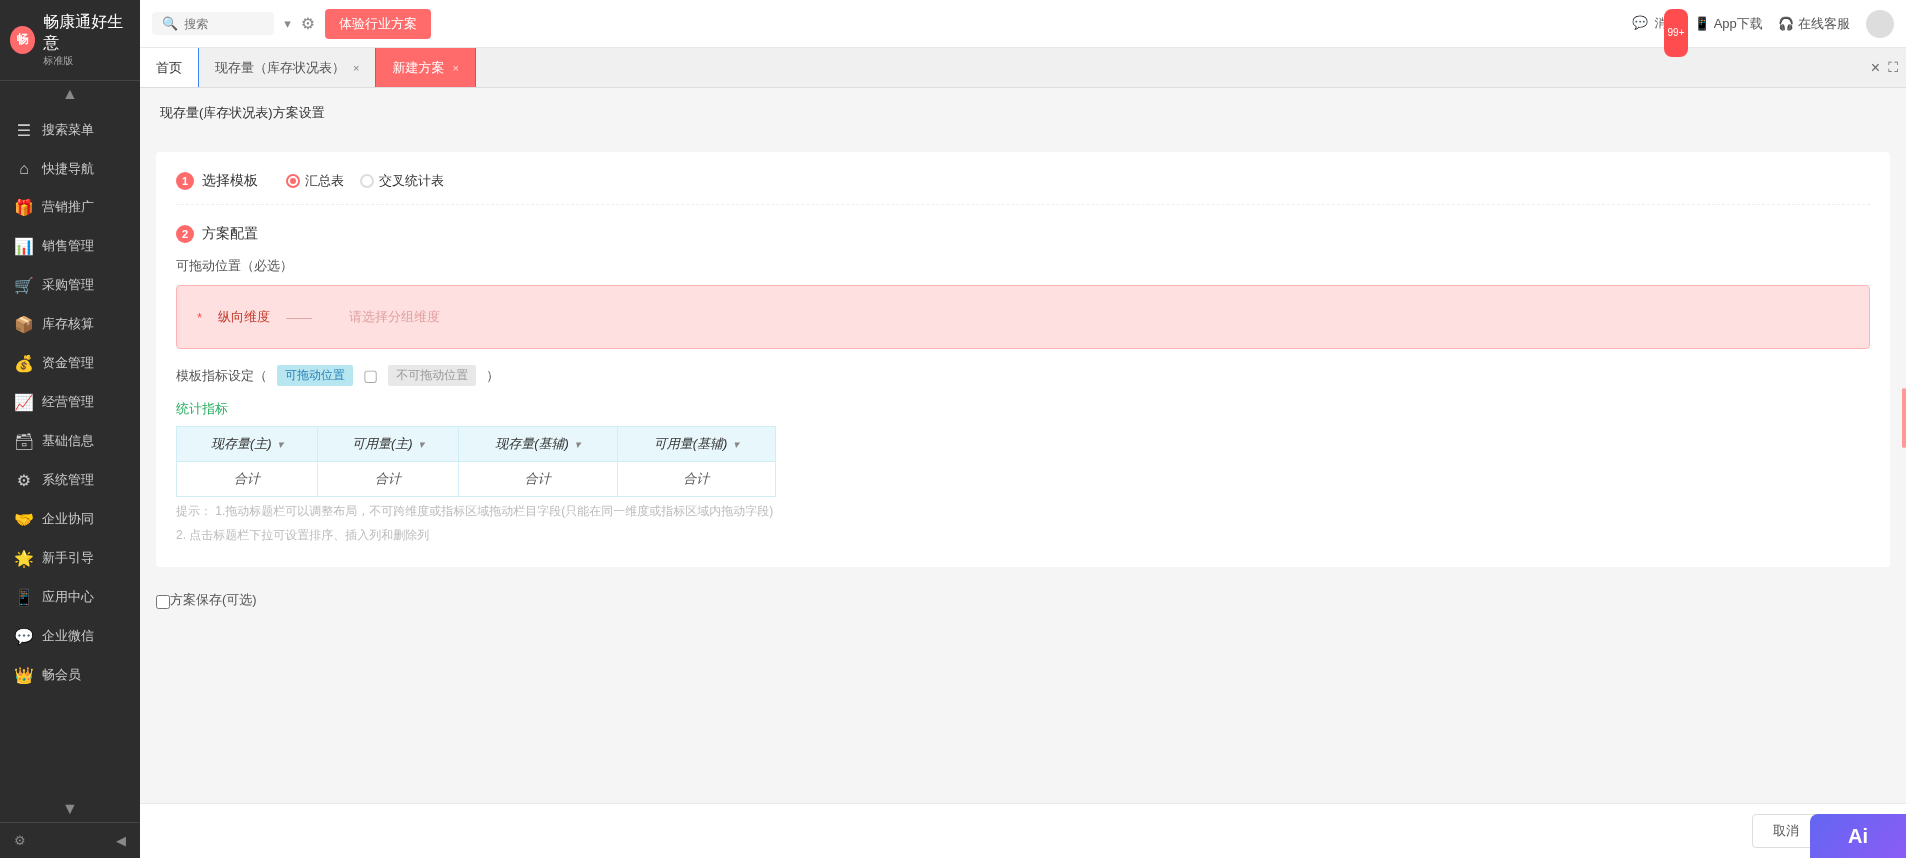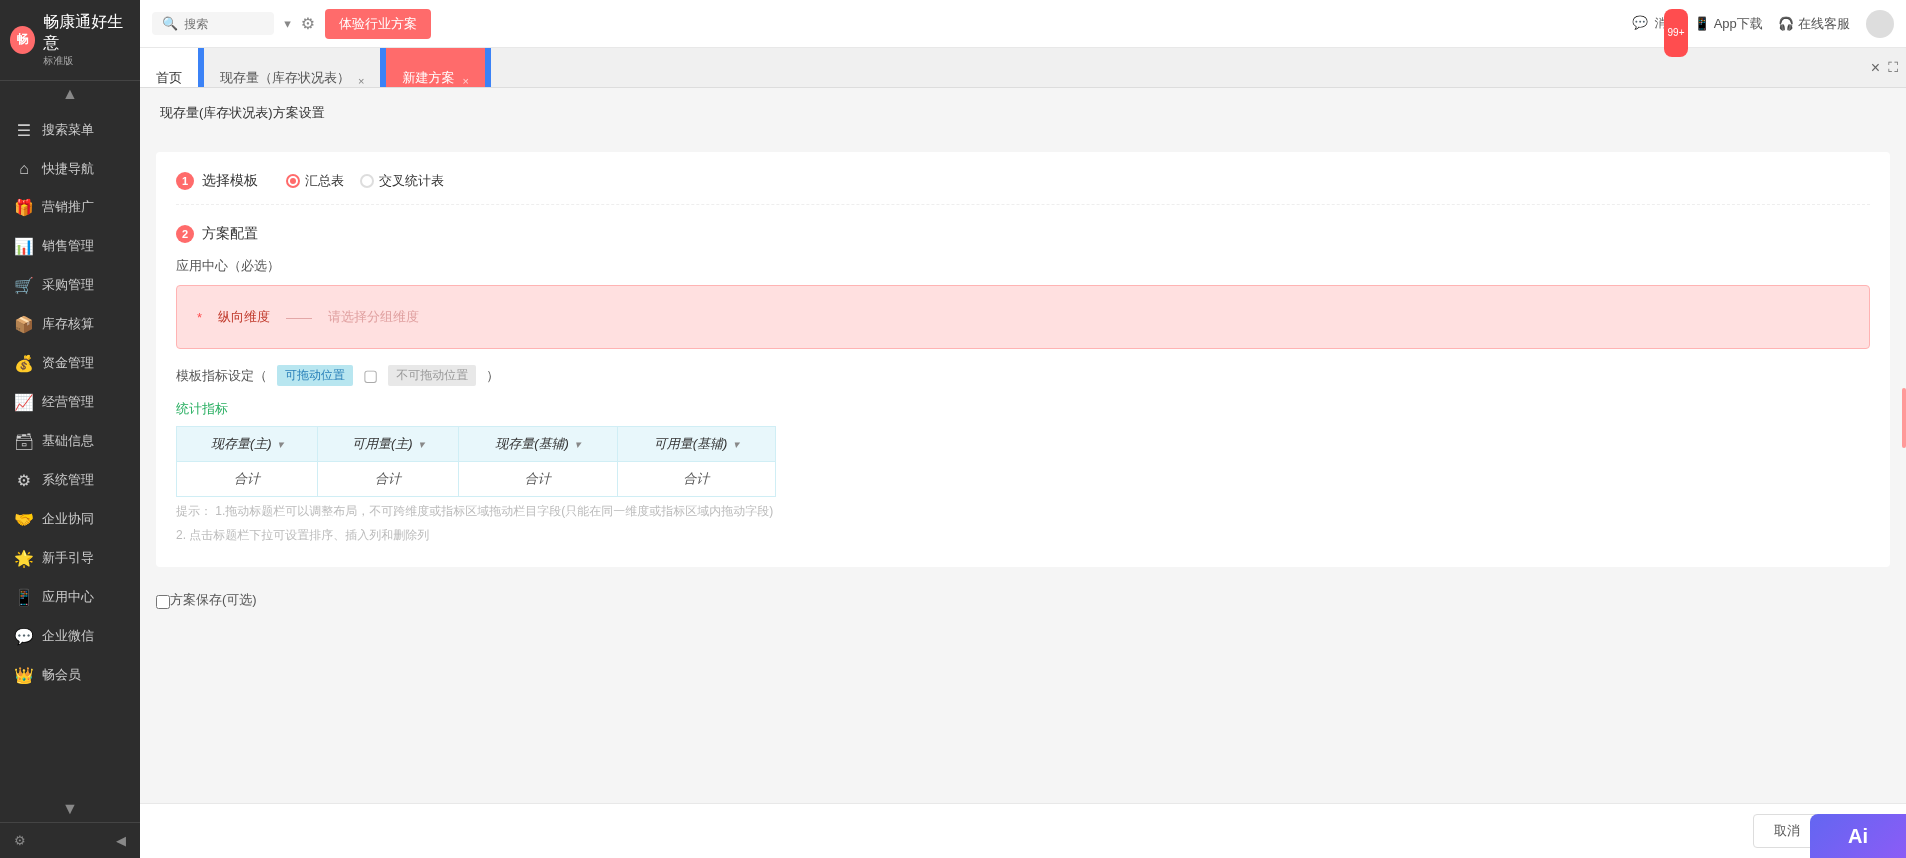--- a/index.html
+++ b/index.html
@@ -100,23 +100,23 @@
     .tabs {
       background: #f0f0f0;
       display: flex;
       align-items: center;
       padding: 0 0;
       flex-shrink: 0;
       height: 40px;
       border-bottom: 1px solid #ddd;
     }
     .tab {
-      height: 100%; display: flex; align-items: flex-end; padding: 0 16px;
+      height: 100%; display: flex; align-items: center; padding: 0 16px;
       cursor: pointer; font-size: 13px; color: #555;
-      border-right: 6px solid #3b82f6; background: #f0f0f0;
+      border-right: 1px solid #3b82f6; background: #f0f0f0;
     }
     .tab.active {
       background: #ff6b6b; color: #fff;
     }
     .tab .tab-close { margin-left: 8px; font-size: 11px; cursor: pointer; opacity: 0.7; }
     .tab-home { background: #fff; color: #333; }
     .tabs-right { margin-left: auto; display: flex; align-items: center; padding-right: 8px; gap: 8px; }
     .tabs-right span { cursor: pointer; color: #666; font-size: 16px; }
 
     
@@ -205,21 +205,21 @@
     .save-row {
       display: flex; align-items: flex-end; gap: 0; margin-top: 10px;
       padding: 10px 0; font-size: 13px; color: #555;
     }
     .save-checkbox { width: 14px; height: 14px; border: 1px solid #ccc; cursor: pointer; }
 
     
     .bottom-bar {
       background: #fff; border-top: 1px solid #e8e8e8;
       display: flex; justify-content: flex-end; align-items: center;
-      padding: 10px 9px; gap: 10px; flex-shrink: 0;
+      padding: 10px 20px; flex-shrink: 0;
     }
     .btn-cancel {
       background: #fff; border: 1px solid #ddd; color: #555;
       padding: 7px 20px; border-radius: 4px; cursor: pointer; font-size: 13px;
     }
     .btn-query {
       background: #ff6b6b; border: none; color: #fff;
       padding: 7px 20px; border-radius: 4px; cursor: pointer; font-size: 13px;
     }
 
@@ -389,27 +389,27 @@
       </div>
 
       <hr style="border:none;border-top:1px dashed #eee;margin-bottom:16px;">
 
       <div class="section2">
         <div class="step-header">
           <div class="step-number">2</div>
           <span class="step-title">方案配置</span>
         </div>
 
-        <div class="section-label">应用中心（必选）</div>
+        <div class="section-label">可拖动位置（必选）</div>
 
         <div class="dimension-box">
           <span class="dimension-required">*</span>
           <span style="color:#c0392b;">纵向维度</span>
           <span class="dimension-dash">——</span>
-          <span class="dimension-placeholder" style="cursor:pointer;">请选择分组维度</span>
+          <span class="dimension-placeholder" style="cursor:pointer;margin-left:21px;">请选择分组维度</span>
         </div>
 
         <div class="indicator-settings">
           <span>模板指标设定（</span>
           <span class="indicator-tag tag-movable">可拖动位置</span>
           <span style="color:#aaa; font-size:16px;">▢</span>
           <span class="indicator-tag tag-fixed">不可拖动位置</span>
           <span>）</span>
         </div>
 

